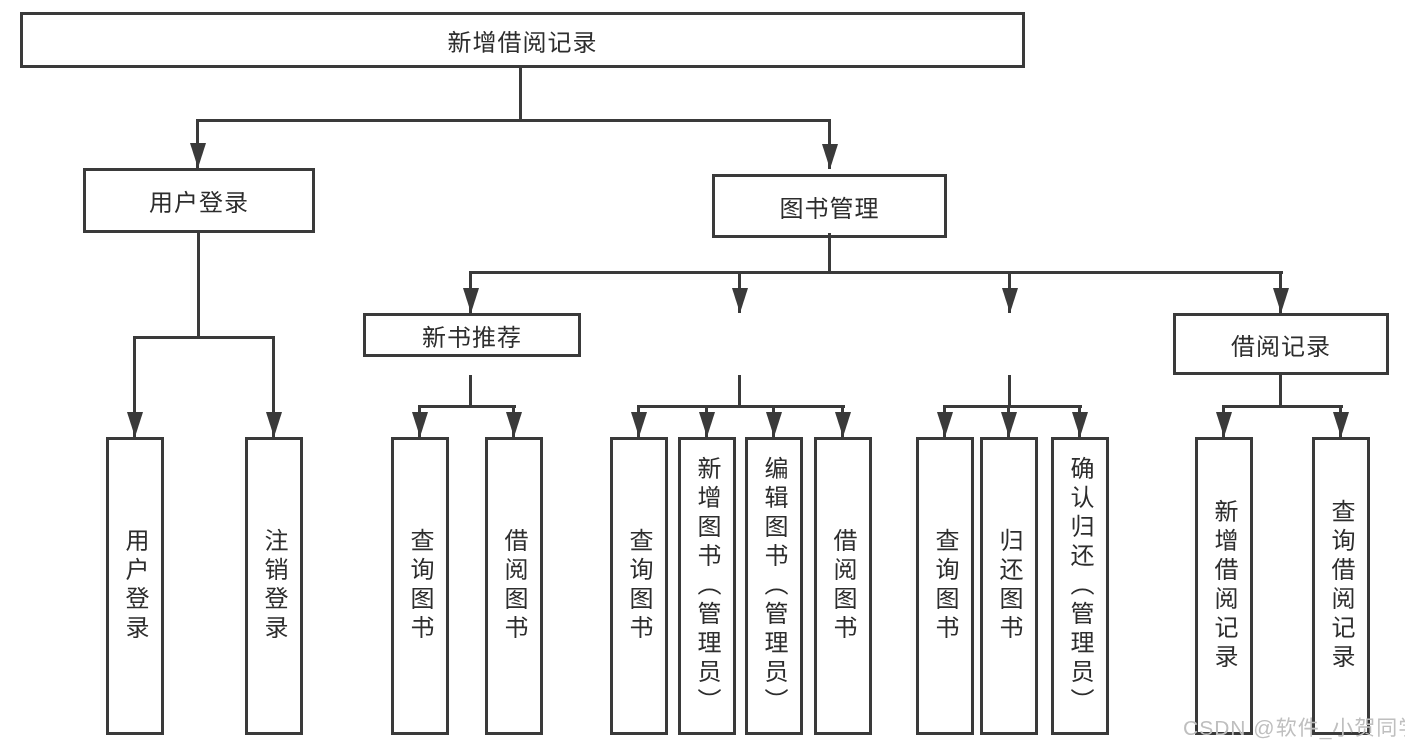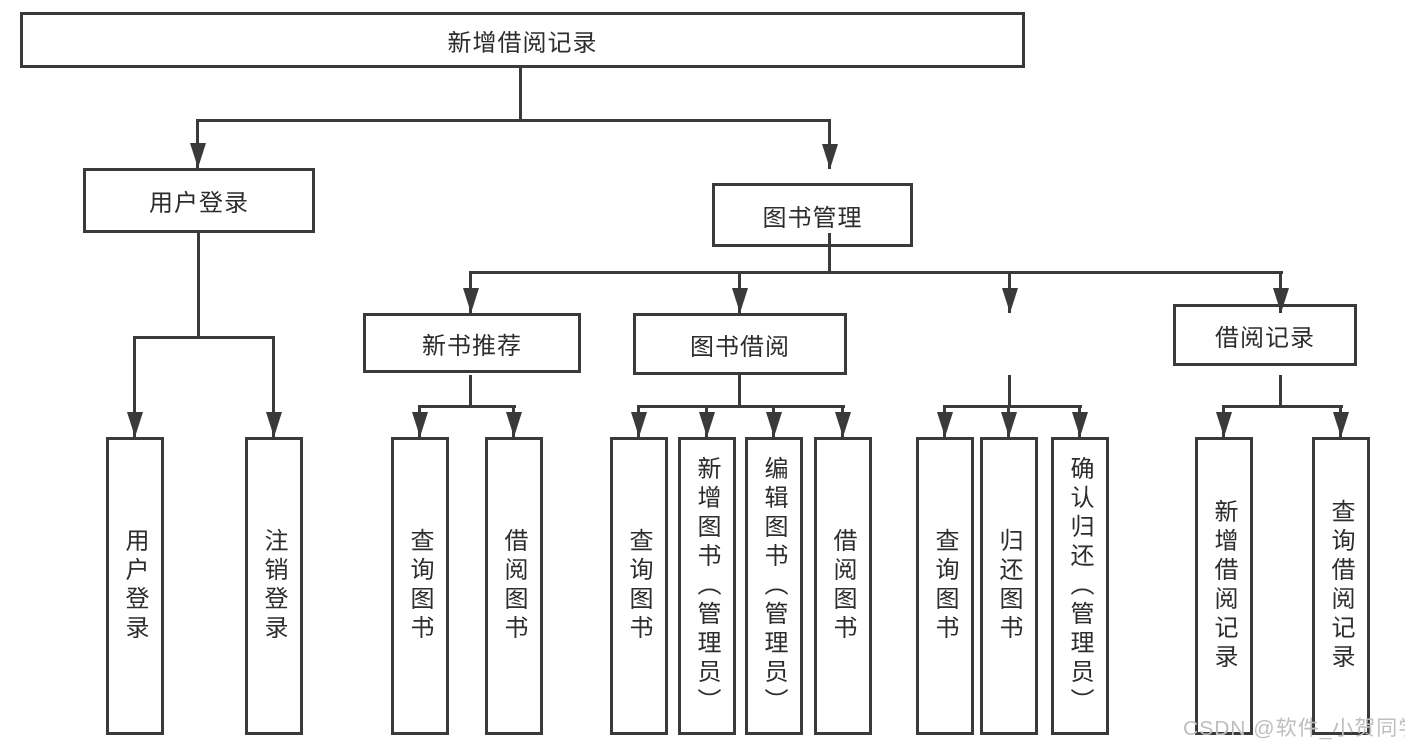--- a/index.html
+++ b/index.html
@@ -70,34 +70,31 @@
 <div id="stage">
 
   <div class="node" style="left:20px;top:12px;width:1005px;height:56px;">
     <span>新增借阅记录</span>
   </div>
 
   <div class="node" style="left:83px;top:168px;width:232px;height:65px;">
     <span>用户登录</span>
   </div>
 
-  <div class="node" style="left:712px;top:183px;width:201px;height:64px;">
+  <div class="node" style="left:712px;top:174px;width:235px;height:64px;">
     <span>图书管理</span>
   </div>
 
-  <div class="node" style="left:363px;top:313px;width:218px;height:60px;">
+  <div class="node" style="left:363px;top:313px;width:218px;height:44px;">
     <span>新书推荐</span>
   </div>
 
-  <div class="node" style="left:633px;top:313px;width:214px;height:62px;">
-    <span>图书借阅</span>
-  </div>
-
-
-  <div class="node" style="left:1173px;top:304px;width:184px;height:62px;">
+
+
+  <div class="node" style="left:1173px;top:313px;width:216px;height:62px;">
     <span>借阅记录</span>
   </div>
 
   <div class="leaf" style="left:106px;">
     <span>用户登录</span>
   </div>
   <div class="leaf" style="left:245px;">
     <span>注销登录</span>
   </div>
 

